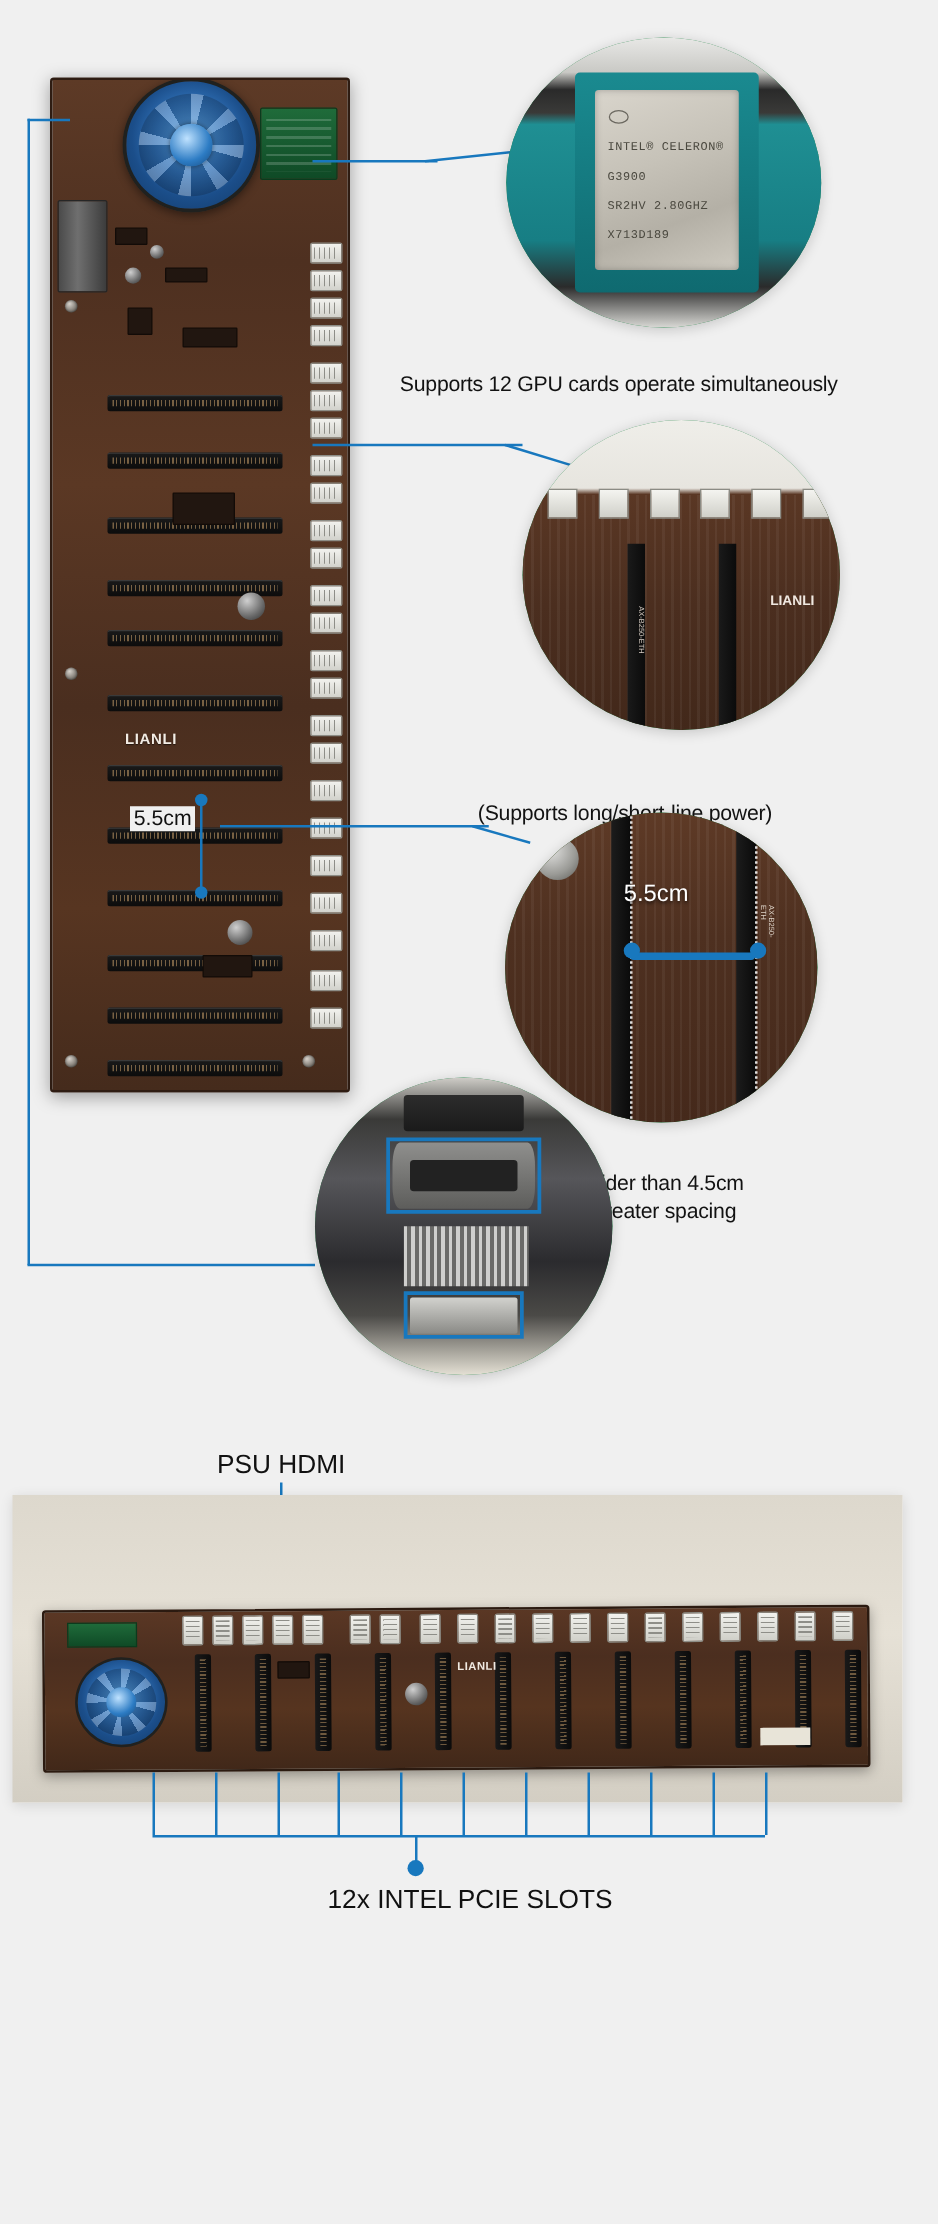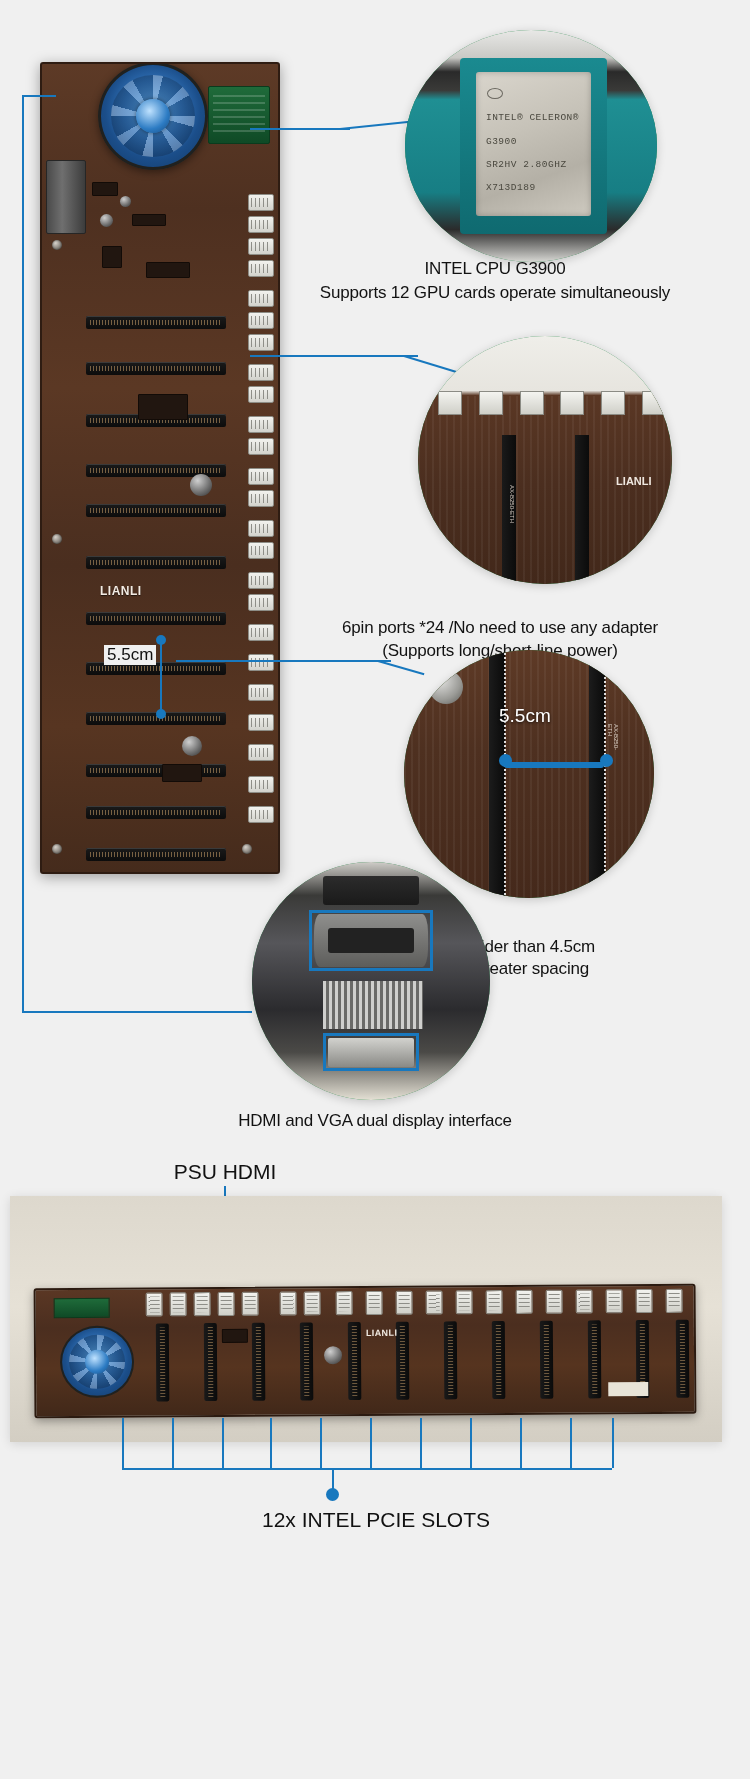--- a/index.html
+++ b/index.html
@@ -306,39 +306,37 @@
          background:linear-gradient(160deg,#d9d5cc 0%,#c6c2b8 40%,#b4b0a6 70%,#cecac0 100%);
          border-radius:3px; box-shadow:inset 0 0 6px rgba(0,0,0,.25);">
       <div class="abs" style="left:10%; top:11%; width:16px; height:11px; border:1.5px solid #6b6860; border-radius:50%;"></div>
       <div class="abs" style="left:9%; top:28%; font-size:9.5px; color:#4a483f; font-family:'Liberation Mono',monospace; letter-spacing:.5px;">INTEL® CELERON®</div>
       <div class="abs" style="left:9%; top:45%; font-size:9.5px; color:#4a483f; font-family:'Liberation Mono',monospace; letter-spacing:.5px;">G3900</div>
       <div class="abs" style="left:9%; top:61%; font-size:9.5px; color:#4a483f; font-family:'Liberation Mono',monospace; letter-spacing:.5px;">SR2HV 2.80GHZ</div>
       <div class="abs" style="left:9%; top:77%; font-size:9.5px; color:#4a483f; font-family:'Liberation Mono',monospace; letter-spacing:.5px;">X713D189</div>
     </div>
   </div>
 
-  <div class="caption" style="left:313px; top:258px; width:364px;">INTEL CPU G3900</div>
-  <div class="caption" style="left:293px; top:282px; width:404px;">Supports 12 GPU cards operate simultaneously</div>
+  <div class="caption" style="left:293px; top:297px; width:404px;">Supports 12 GPU cards operate simultaneously</div>
 
   <div class="circle" style="left:418px; top:336px; width:254px; height:248px;">
     <div class="abs" style="inset:0; background:linear-gradient(180deg,#efeee9 0%,#e7e5df 22%,#5a3724 24%,#4b2e1f 60%,#42281a 100%);"></div>
     <div class="abs" style="left:0; top:24%; right:0; bottom:0; background:repeating-linear-gradient(90deg, rgba(255,255,255,.05) 0 2px, transparent 2px 7px);"></div>
     <div class="abs" style="left:8%; top:22%; width:24px; height:24px; background:linear-gradient(180deg,#f4f4f0,#cfcfc8); border:1px solid #8b8b84;"></div>
     <div class="abs" style="left:24%; top:22%; width:24px; height:24px; background:linear-gradient(180deg,#f4f4f0,#cfcfc8); border:1px solid #8b8b84;"></div>
     <div class="abs" style="left:40%; top:22%; width:24px; height:24px; background:linear-gradient(180deg,#f4f4f0,#cfcfc8); border:1px solid #8b8b84;"></div>
     <div class="abs" style="left:56%; top:22%; width:24px; height:24px; background:linear-gradient(180deg,#f4f4f0,#cfcfc8); border:1px solid #8b8b84;"></div>
     <div class="abs" style="left:72%; top:22%; width:24px; height:24px; background:linear-gradient(180deg,#f4f4f0,#cfcfc8); border:1px solid #8b8b84;"></div>
     <div class="abs" style="left:88%; top:22%; width:24px; height:24px; background:linear-gradient(180deg,#f4f4f0,#cfcfc8); border:1px solid #8b8b84;"></div>
     <div class="abs" style="left:33%; top:40%; width:14px; bottom:0; background:linear-gradient(90deg,#1a1a1a,#0b0b0b);"></div>
     <div class="abs" style="left:62%; top:40%; width:14px; bottom:0; background:linear-gradient(90deg,#1a1a1a,#0b0b0b);"></div>
     <div class="abs" style="left:78%; top:56%; color:#f0e8e0; font-size:11px; font-weight:bold;">LIANLI</div>
     <div class="abs" style="left:38%; top:60%; color:#d8cec4; font-size:6px; transform:rotate(90deg); transform-origin:left top;">AX-B250-ETH</div>
   </div>
 
-  <div class="caption" style="left:290px; top:617px; width:420px;">6pin ports *24 /No need to use any adapter</div>
   <div class="caption" style="left:290px; top:640px; width:420px;">(Supports long/short-line power)</div>
 
   <div class="circle" style="left:404px; top:650px; width:250px; height:248px;">
     <div class="abs" style="inset:0; background:linear-gradient(180deg,#5e3a26 0%,#4e3020 40%,#45291b 100%);"></div>
     <div class="abs" style="inset:0; background:repeating-linear-gradient(90deg, rgba(255,255,255,.05) 0 2px, transparent 2px 7px);"></div>
     <div class="abs" style="left:10%; top:8%; width:34px; height:34px; border-radius:50%; background:radial-gradient(circle at 35% 30%,#e2e2e0,#9a9a96 60%,#5a5a56);"></div>
     <div class="abs" style="left:34%; top:0; width:16px; height:100%; background:linear-gradient(90deg,#1c1c1c,#0a0a0a);"></div>
     <div class="abs" style="left:74%; top:0; width:16px; height:100%; background:linear-gradient(90deg,#1c1c1c,#0a0a0a);"></div>
     <div class="abs" style="left:40%; top:0; width:1px; height:100%; border-left:2px dotted rgba(255,255,255,.85);"></div>
     <div class="abs" style="left:80%; top:0; width:1px; height:100%; border-left:2px dotted rgba(255,255,255,.85);"></div>
@@ -361,21 +359,20 @@
       <div class="abs" style="left:12%; top:26%; right:12%; height:48%; background:#222; border-radius:3px;"></div>
     </div>
     <div class="abs" style="left:24%; top:20%; width:52%; height:26%; border:3px solid #1878be;"></div>
 
     <div class="abs" style="left:30%; top:50%; width:42%; height:20%; background:repeating-linear-gradient(90deg,#cfcfcd 0 3px,#6a6a68 3px 6px);"></div>
 
     <div class="abs" style="left:32%; top:74%; width:36%; height:12%; background:linear-gradient(180deg,#d2d2ce,#8a8a86); border-radius:2px;"></div>
     <div class="abs" style="left:30%; top:72%; width:40%; height:16%; border:3px solid #1878be;"></div>
   </div>
 
-  <div class="caption" style="left:180px; top:1110px; width:390px;">HDMI and VGA dual display interface</div>
 
   <div class="section-label" style="left:155px; top:1160px; width:140px;">PSU HDMI</div>
 
   <div class="lead lead-v" style="left:224px; top:1186px; height:28px;"></div>
   <div class="lead lead-h" style="left:95px; top:1214px; width:290px;"></div>
   <div class="lead lead-v" style="left:95px;  top:1214px; height:66px;"></div>
   <div class="lead lead-v" style="left:128px; top:1214px; height:66px;"></div>
   <div class="lead lead-v" style="left:152px; top:1214px; height:66px;"></div>
   <div class="lead lead-v" style="left:172px; top:1214px; height:66px;"></div>
   <div class="lead lead-v" style="left:250px; top:1214px; height:66px;"></div>

